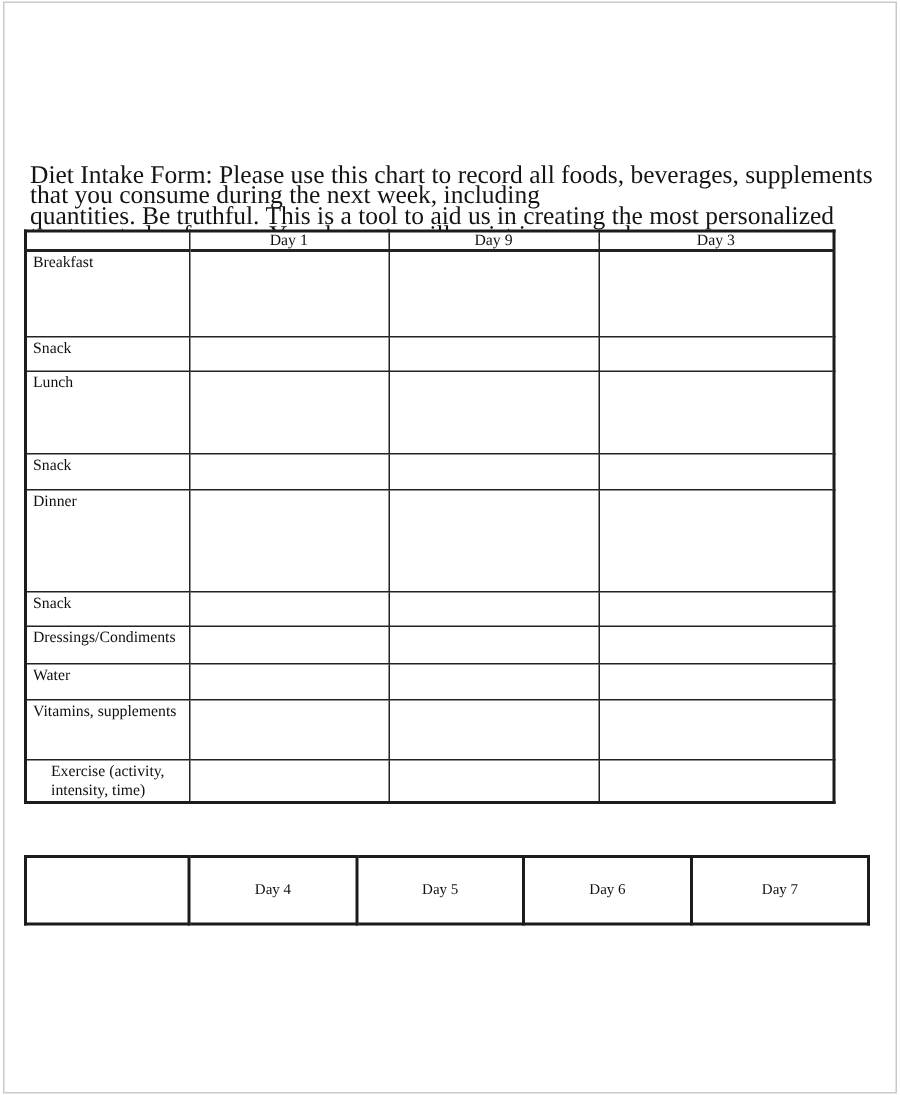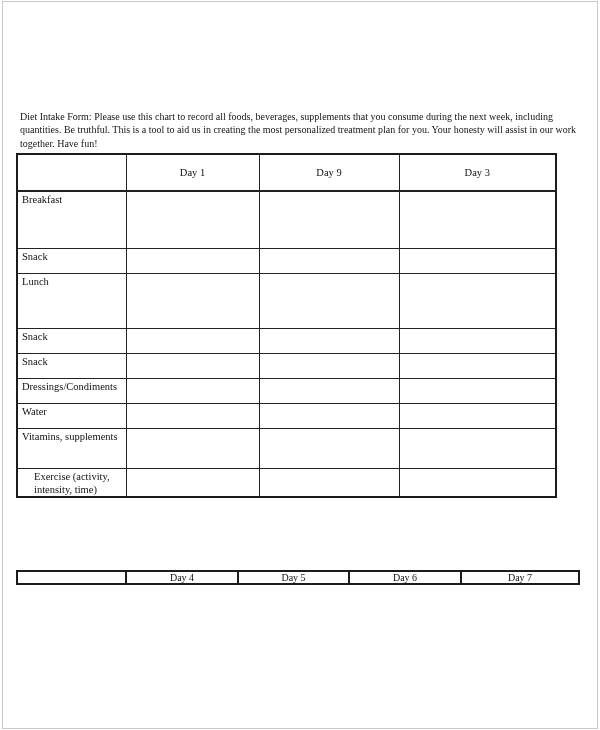--- a/index.html
+++ b/index.html
@@ -22,37 +22,37 @@
     width: 594px;
     height: 726px;
     border: 1px solid #c9c9c9;
     pointer-events: none;
   }
   .intro {
     position: absolute;
     left: 20px;
     top: 110px;
     width: 568px;
-    font-size: 10px;
+    font-size: 17px;
     line-height: 13.4px;
     color: #141414;
   }
   table {
     border-collapse: collapse;
     table-layout: fixed;
     position: absolute;
   }
   .main-table {
     left: 16px;
     top: 153px;
     border: 2.5px solid #1c1c1c;
   }
   .main-table th, .main-table td {
     border: 1.5px solid #222222;
-    padding: 12px;
+    padding: 0;
     background: #ffffff;
   }
   .main-table thead th {
     height: 11px;
     font-size: 10.5px;
     font-weight: normal;
     text-align: center;
     vertical-align: middle;
     border-bottom-width: 2px;
     color: #101010;
@@ -70,21 +70,21 @@
     top: 570px;
     border: 2.5px solid #1c1c1c;
   }
   .footer-table th {
     border: 2px solid #1c1c1c;
     height: 11px;
     font-size: 10px;
     font-weight: normal;
     text-align: center;
     vertical-align: middle;
-    padding: 0;
+    padding: 16px;
     color: #101010;
     background: #ffffff;
   }
 </style>
 </head>
 <body>
 
 <div class="page-border"></div>
 
 <div class="intro">
@@ -122,20 +122,26 @@
         <td></td>
       </tr>
       <tr>
         <td class="row-label" style="height: 53px;">Lunch</td>
         <td></td>
         <td></td>
         <td></td>
       </tr>
       <tr>
         <td class="row-label" style="height: 22px;">Snack</td>
+        <td></td>
+        <td></td>
+        <td></td>
+      </tr>
+      <tr>
+        <td class="row-label" style="height: 66px;">Dinner</td>
         <td></td>
         <td></td>
         <td></td>
       </tr>
       <tr>
         <td class="row-label" style="height: 21px;">Snack</td>
         <td></td>
         <td></td>
         <td></td>
       </tr>

